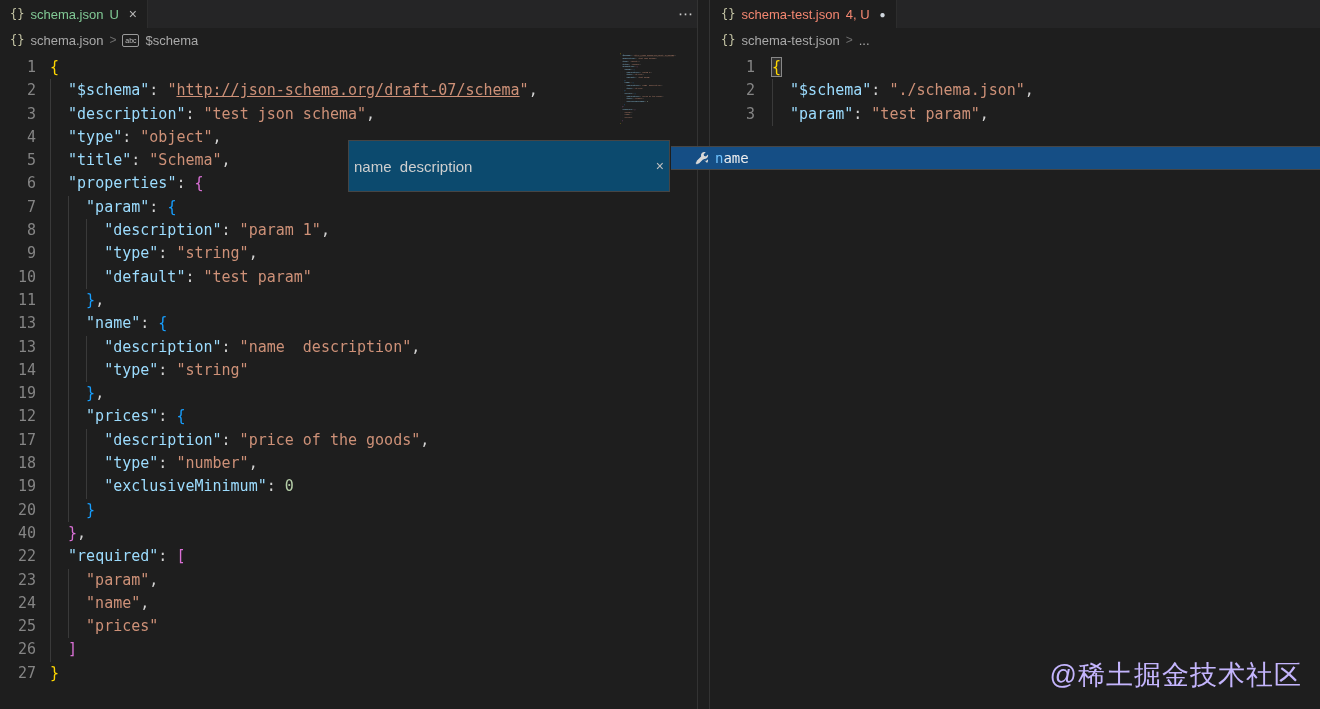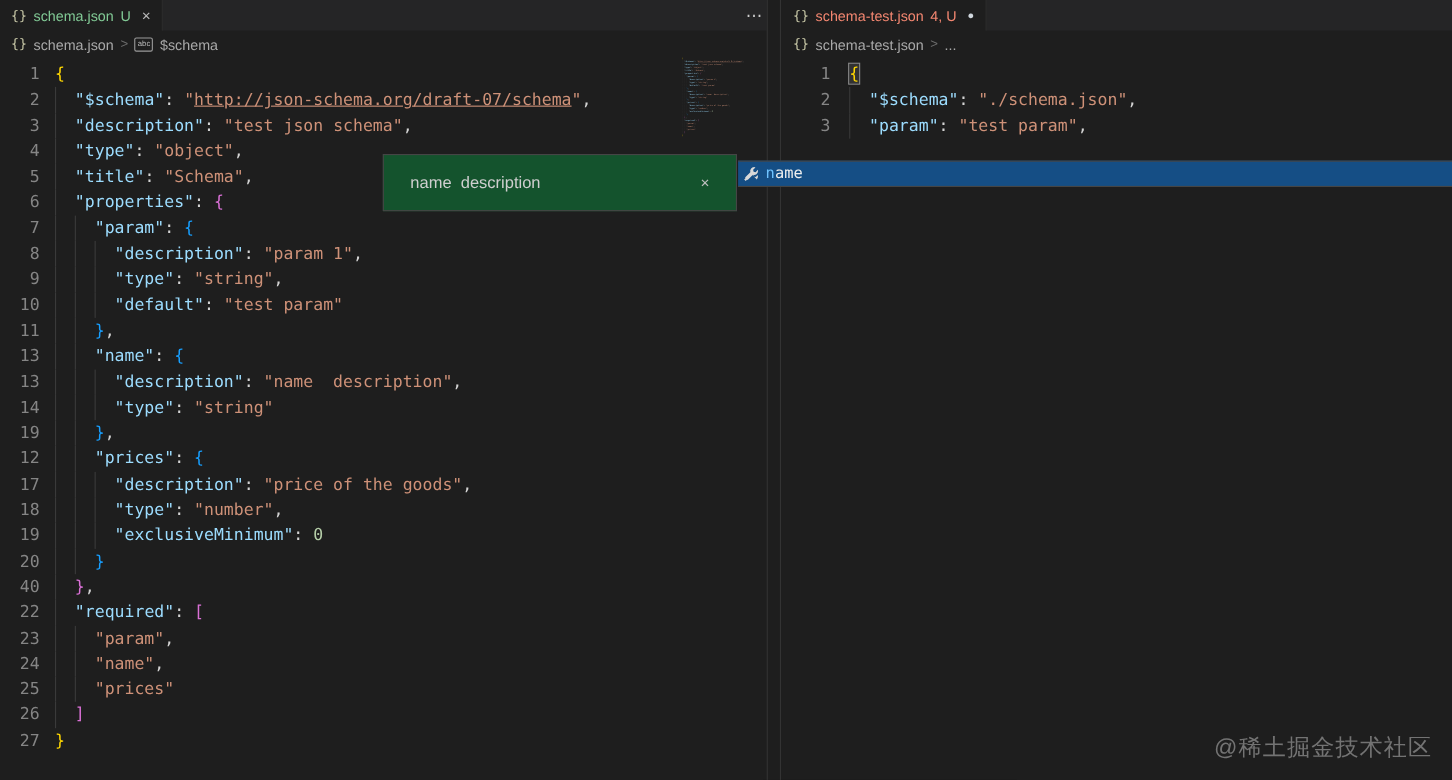--- a/index.html
+++ b/index.html
@@ -46,32 +46,32 @@
   .n  { color:#b5cea8; }
   .b1 { color:#ffd700; } .b2 { color:#da70d6; } .b3 { color:#179fff; }
   .lk { color:#ce9178; text-decoration:underline; }
   .er { color:#ce9178; text-decoration:underline wavy #f14c4c; text-underline-offset:4px; }
   .bm { outline:1px solid #888; background:rgba(110,110,110,.25); }
   
   .minimap { position:absolute; top:0; right:14px; width:76px; height:86px; overflow:hidden; opacity:.9; }
   .minimap-inner { transform:scale(0.115); transform-origin:0 0; width:640px; }
   
   .docs-panel { position:absolute; left:348px; top:140px; width:322px; height:52px;
-    background:#14532d; border:1px solid #454545; z-index:5; display:flex; align-items:center;
-    padding:0 24px; font-size:15px; color:#cfcfcf; }
+    background:#0c4a6e; border:1px solid #454545; z-index:5; display:flex; align-items:center;
+    padding:0 5px; font-size:15px; color:#cfcfcf; }
   .docs-text { white-space:pre; flex:1; }
   .docs-close { color:#c0c0c0; font-size:14px; cursor:pointer; }
   .suggest-row { position:absolute; left:671px; top:146px; width:649px; height:24px;
     background:#154e85; border-top:1px solid #454545; border-bottom:1px solid #454545;
-    z-index:5; display:flex; align-items:center; gap:6px; padding-left:5px;
+    z-index:5; display:flex; align-items:center; gap:6px; padding-left:24px;
     font-family:"DejaVu Sans Mono", monospace; font-size:14px; color:#efefef; cursor:pointer; }
   .suggest-row .match { color:#6fc3ff; }
   .wrench { width:14px; height:14px; flex:0 0 auto; }
   
-  .watermark { position:absolute; right:18px; bottom:16px; font-size:21px; color:#737373;
+  .watermark { position:absolute; right:18px; bottom:16px; font-size:27px; color:#c4b5fd;
     letter-spacing:1px; z-index:6; }
 </style>
 </head>
 <body>
 
 <div class="screen">
 
   <div class="pane left">
     <div class="tabbar">
       <div class="tab">

